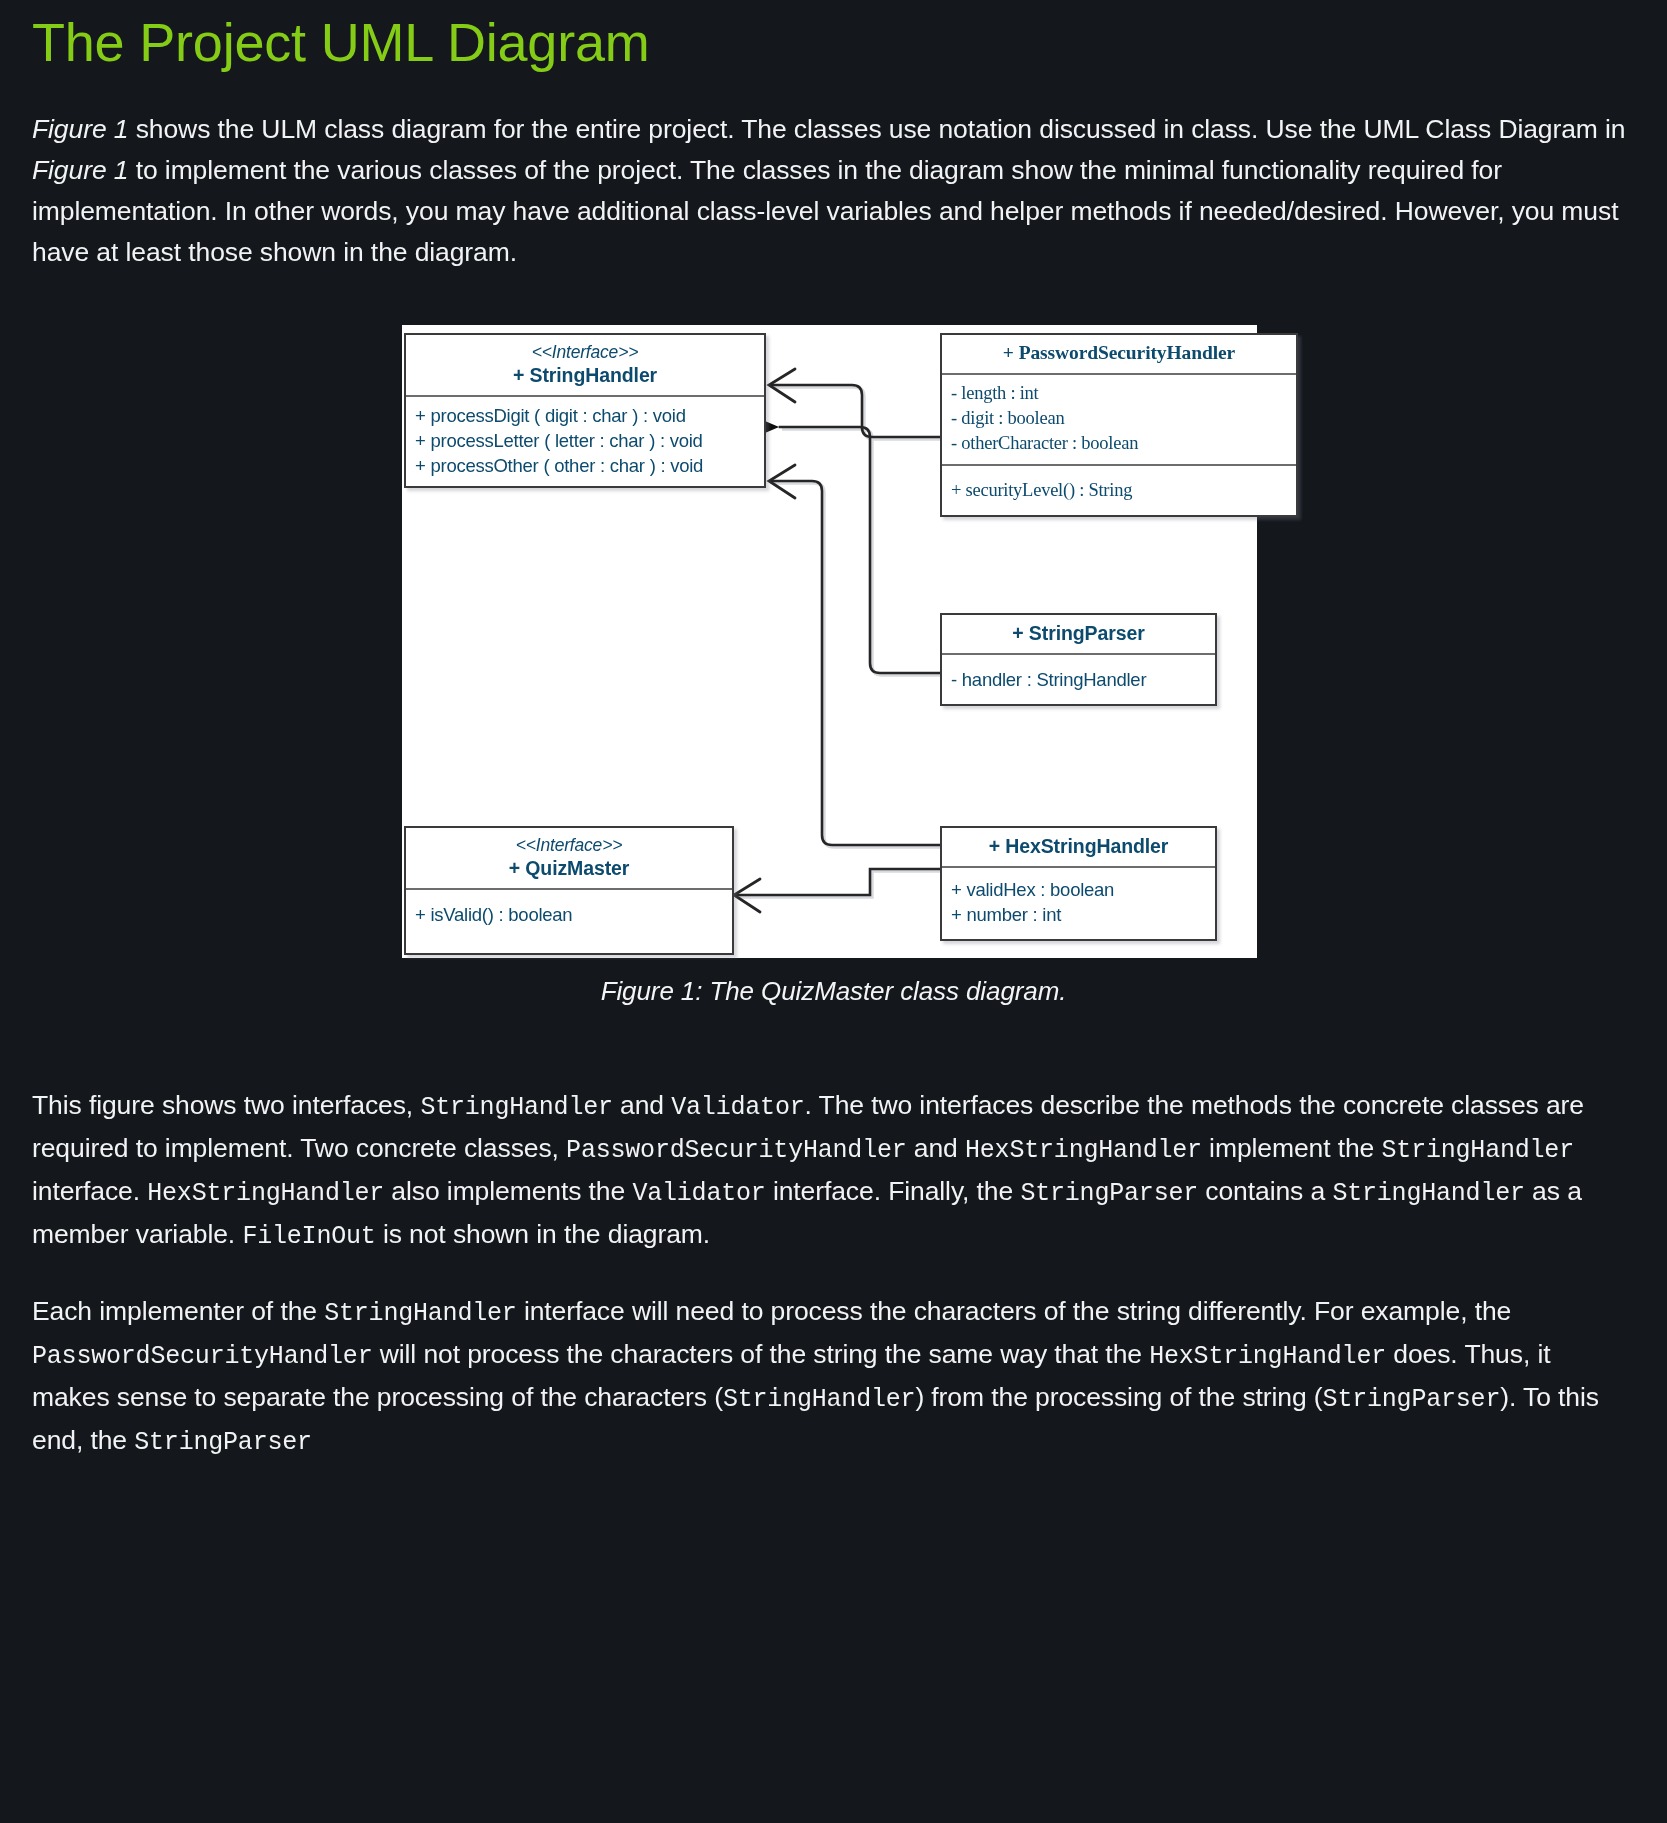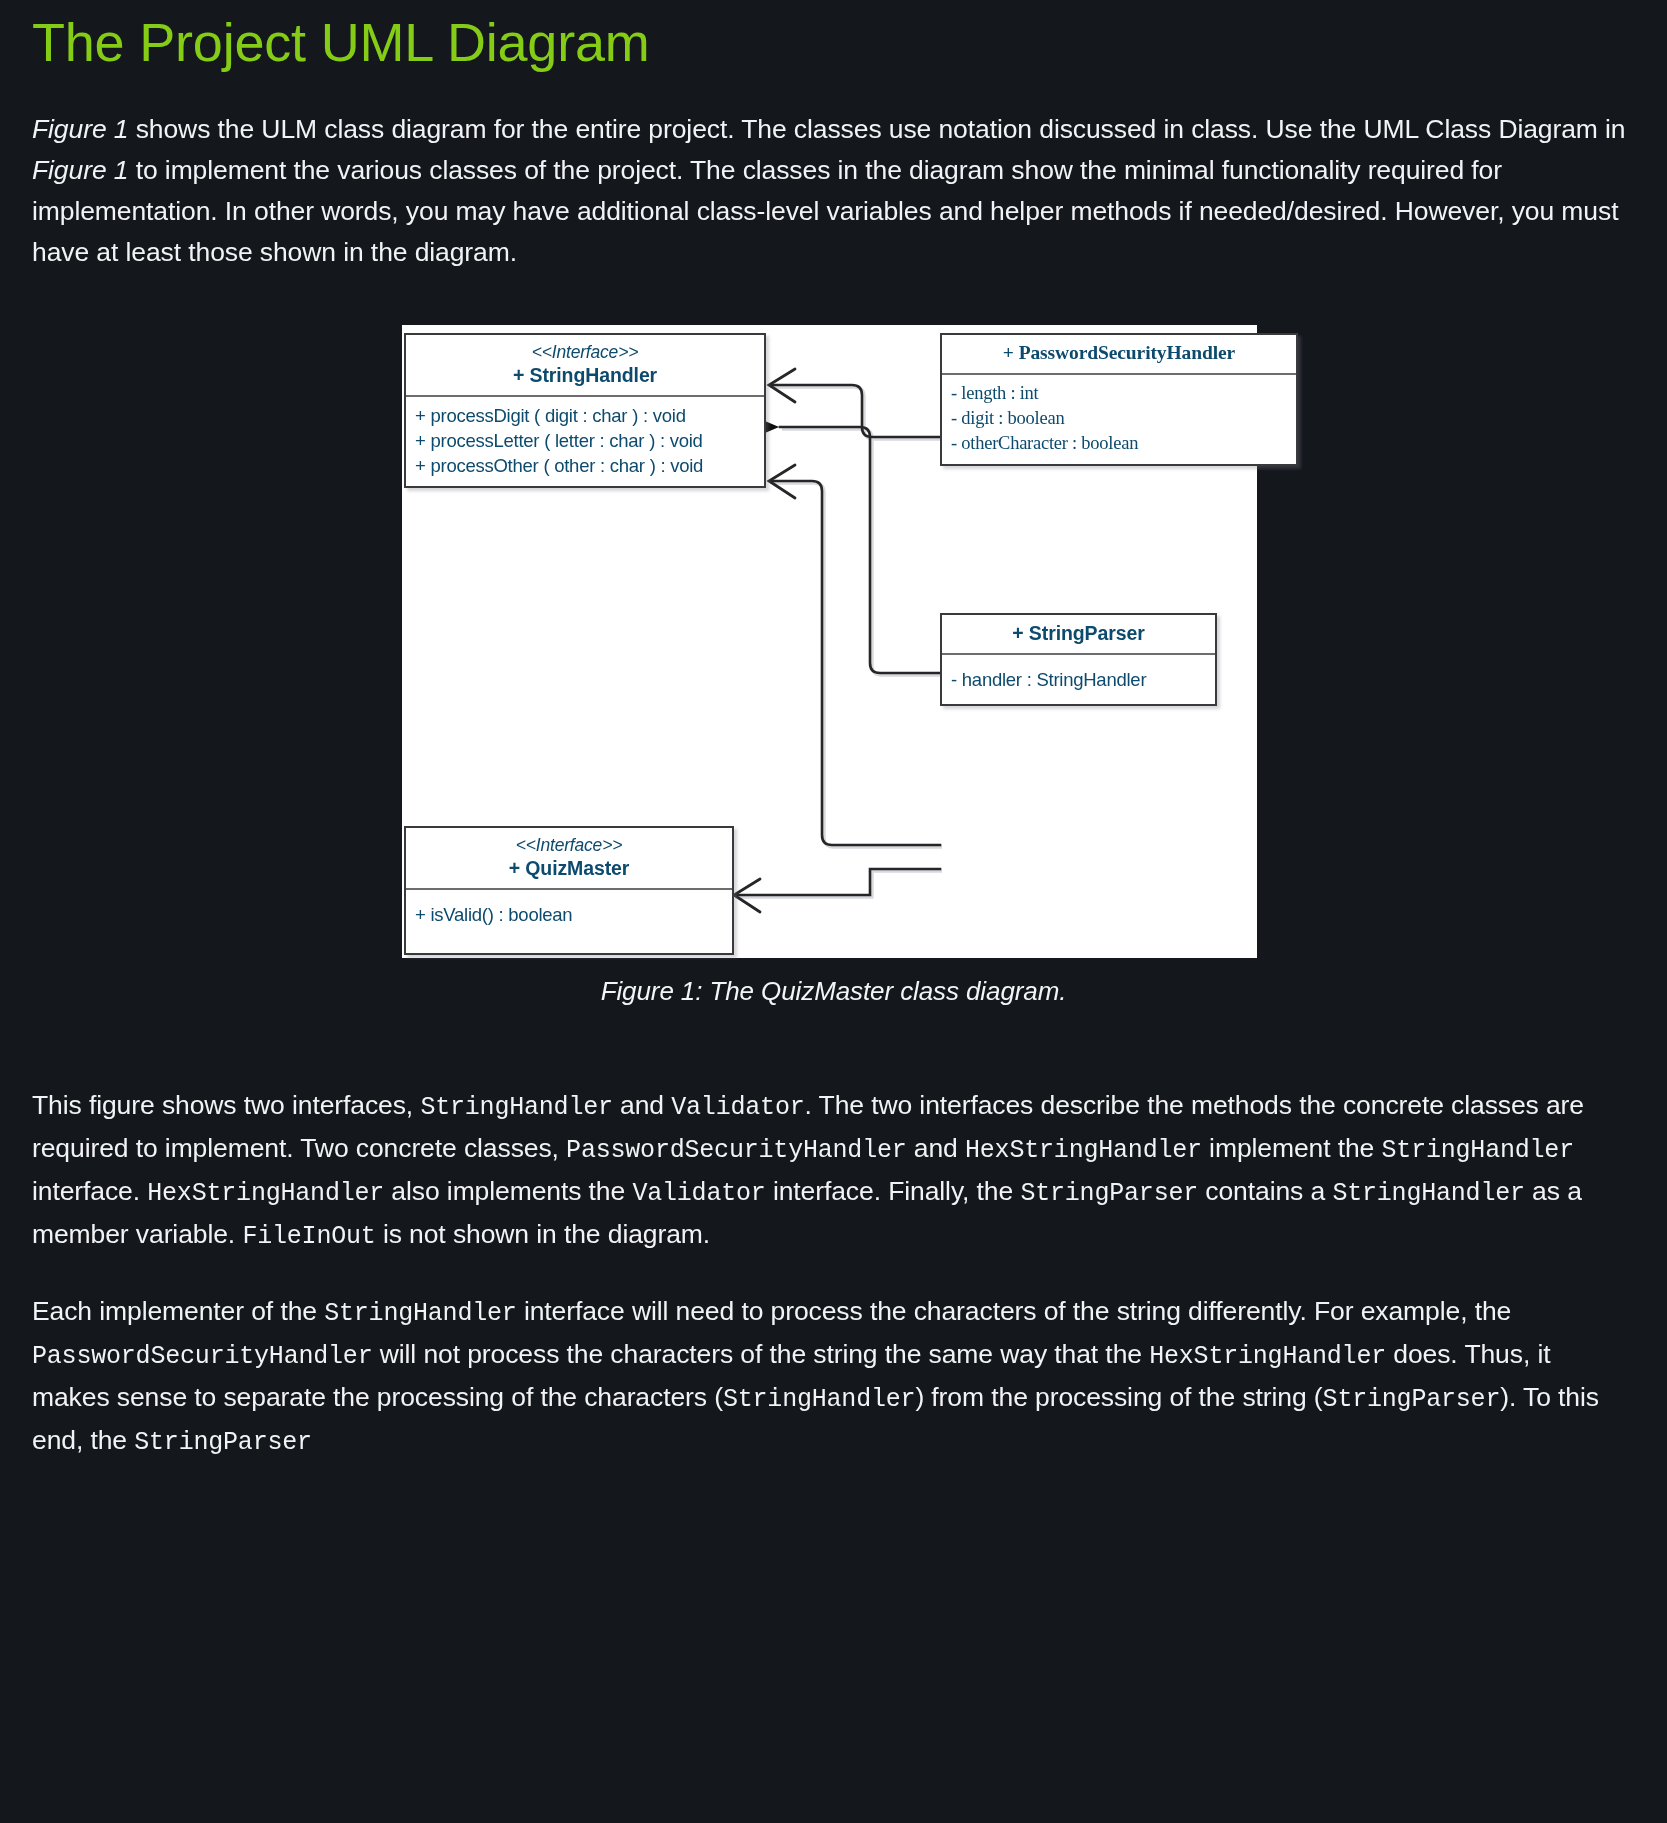--- a/index.html
+++ b/index.html
@@ -151,20 +151,23 @@
 
       <div class="ubox" style="left:538px; top:8px; width:358px;font-family:Liberation Serif, serif;">
         <div class="sect hdr">
           <div class="cname">+ PasswordSecurityHandler</div>
         </div>
         <div class="sect" style="min-height:84px;">
           <div class="mem">- length : int</div>
           <div class="mem">- digit : boolean</div>
           <div class="mem">- otherCharacter : boolean</div>
         </div>
+        <div class="sect" style="padding-top:12px;padding-bottom:12px;">
+          <div class="mem">+ securityLevel() : String</div>
+        </div>
       </div>
 
       <div class="ubox" style="left:538px; top:288px; width:277px;">
         <div class="sect hdr">
           <div class="cname">+ StringParser</div>
         </div>
         <div class="sect" style="padding-top:12px;padding-bottom:12px;">
           <div class="mem">- handler : StringHandler</div>
         </div>
       </div>
@@ -172,20 +175,29 @@
       <div class="ubox" style="left:2px; top:501px; width:330px;">
         <div class="sect hdr">
           <div class="stereo">&lt;&lt;Interface&gt;&gt;</div>
           <div class="cname">+ QuizMaster</div>
         </div>
         <div class="sect" style="padding-top:12px;padding-bottom:26px;">
           <div class="mem">+ isValid() : boolean</div>
         </div>
       </div>
 
+      <div class="ubox" style="left:538px; top:501px; width:277px;">
+        <div class="sect hdr">
+          <div class="cname">+ HexStringHandler</div>
+        </div>
+        <div class="sect" style="padding-top:9px;padding-bottom:12px;">
+          <div class="mem">+ validHex : boolean</div>
+          <div class="mem">+ number : int</div>
+        </div>
+      </div>
 
     </div>
 
     <div class="caption">Figure 1: The QuizMaster class diagram.</div>
   </div>
 
   <div class="body-block">
     <p class="para" style="margin-top:0;"><span>This figure shows two interfaces, </span><span class="mono">StringHandler</span><span> and </span><span class="mono">Validator</span><span>.  The two interfaces describe the methods the concrete classes are required to implement.  Two concrete classes, </span><span class="mono">PasswordSecurityHandler</span><span> and </span><span class="mono">HexStringHandler</span><span> implement the </span><span class="mono">StringHandler</span><span> interface.  </span><span class="mono">HexStringHandler</span><span> also implements the </span><span class="mono">Validator</span><span> interface.  Finally, the </span><span class="mono">StringParser</span><span> contains a </span><span class="mono">StringHandler</span><span> as a member variable.  </span><span class="mono">FileInOut</span><span> is not shown in the diagram.</span></p>
     <p class="para"><span>Each implementer of the </span><span class="mono">StringHandler</span><span> interface will need to process the characters of the string differently.  For example, the </span><span class="mono">PasswordSecurityHandler</span><span> will not process the characters of the string the same way that the </span><span class="mono">HexStringHandler</span><span> does.  Thus, it makes sense to separate the processing of the characters (</span><span class="mono">StringHandler</span><span>) from the processing of the string (</span><span class="mono">StringParser</span><span>).  To this end, the </span><span class="mono">StringParser</span></p>
     <p class="para clip-last">&nbsp;</p>

